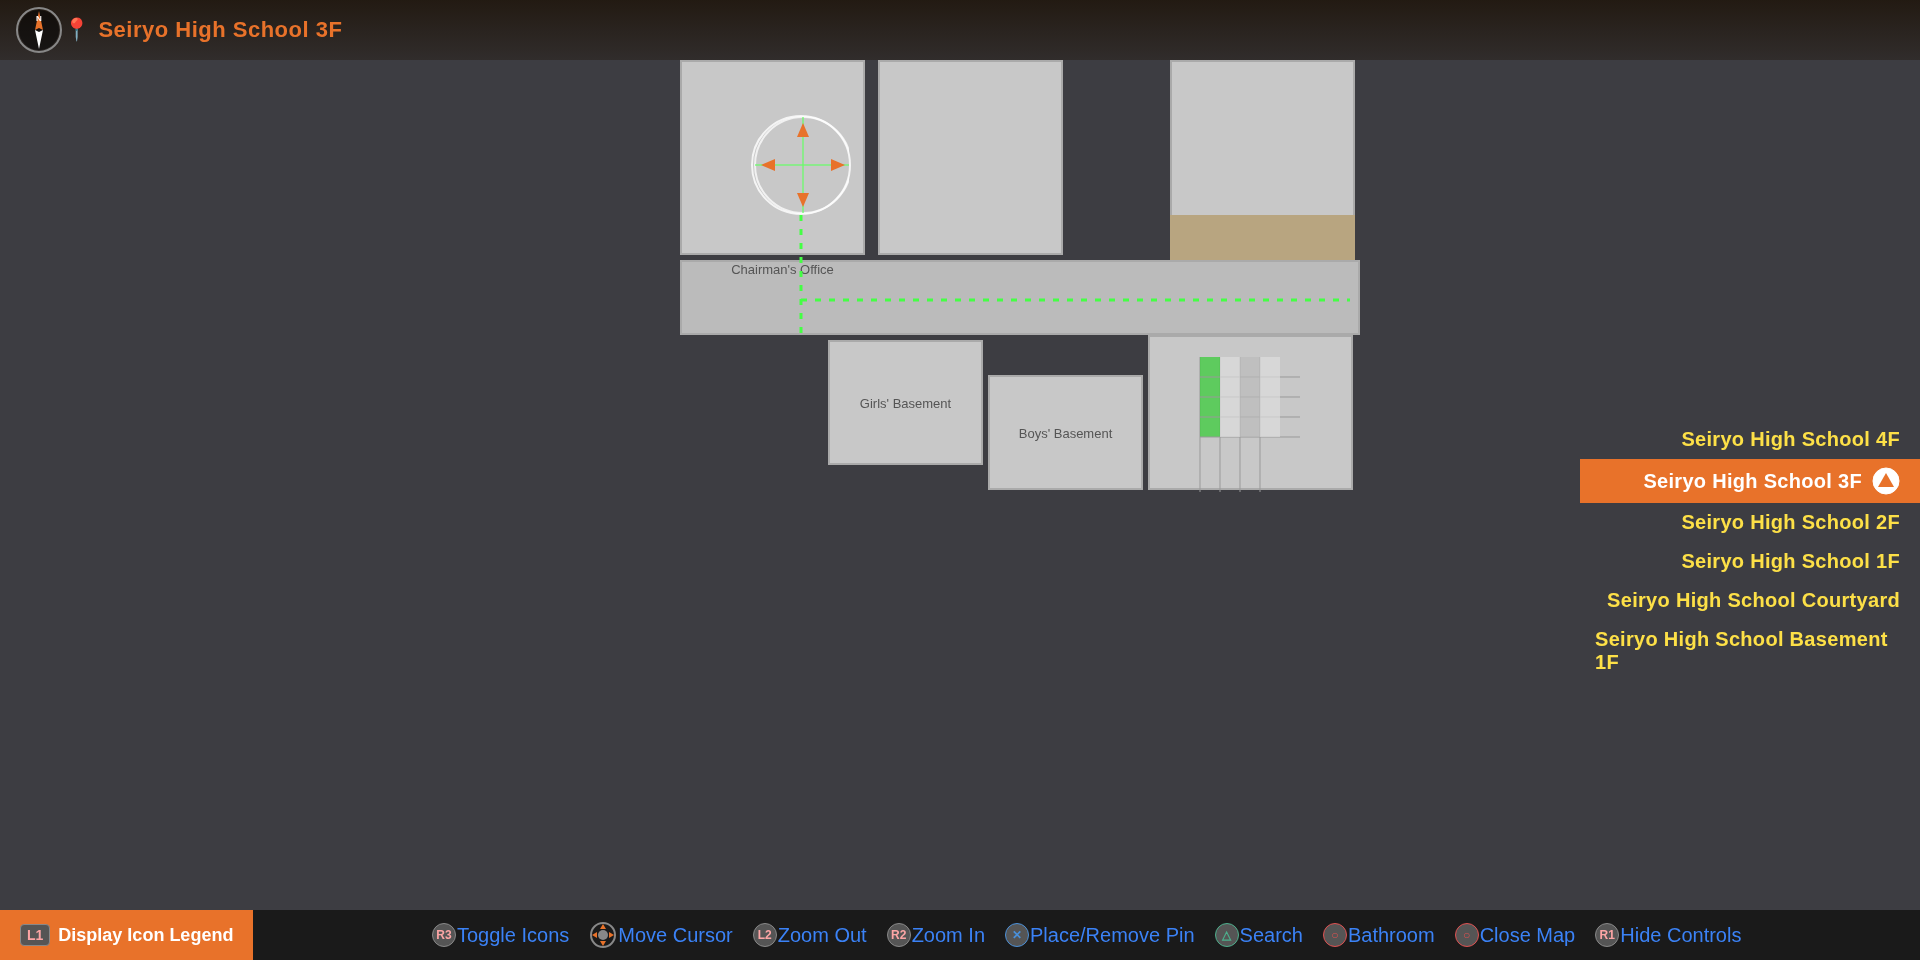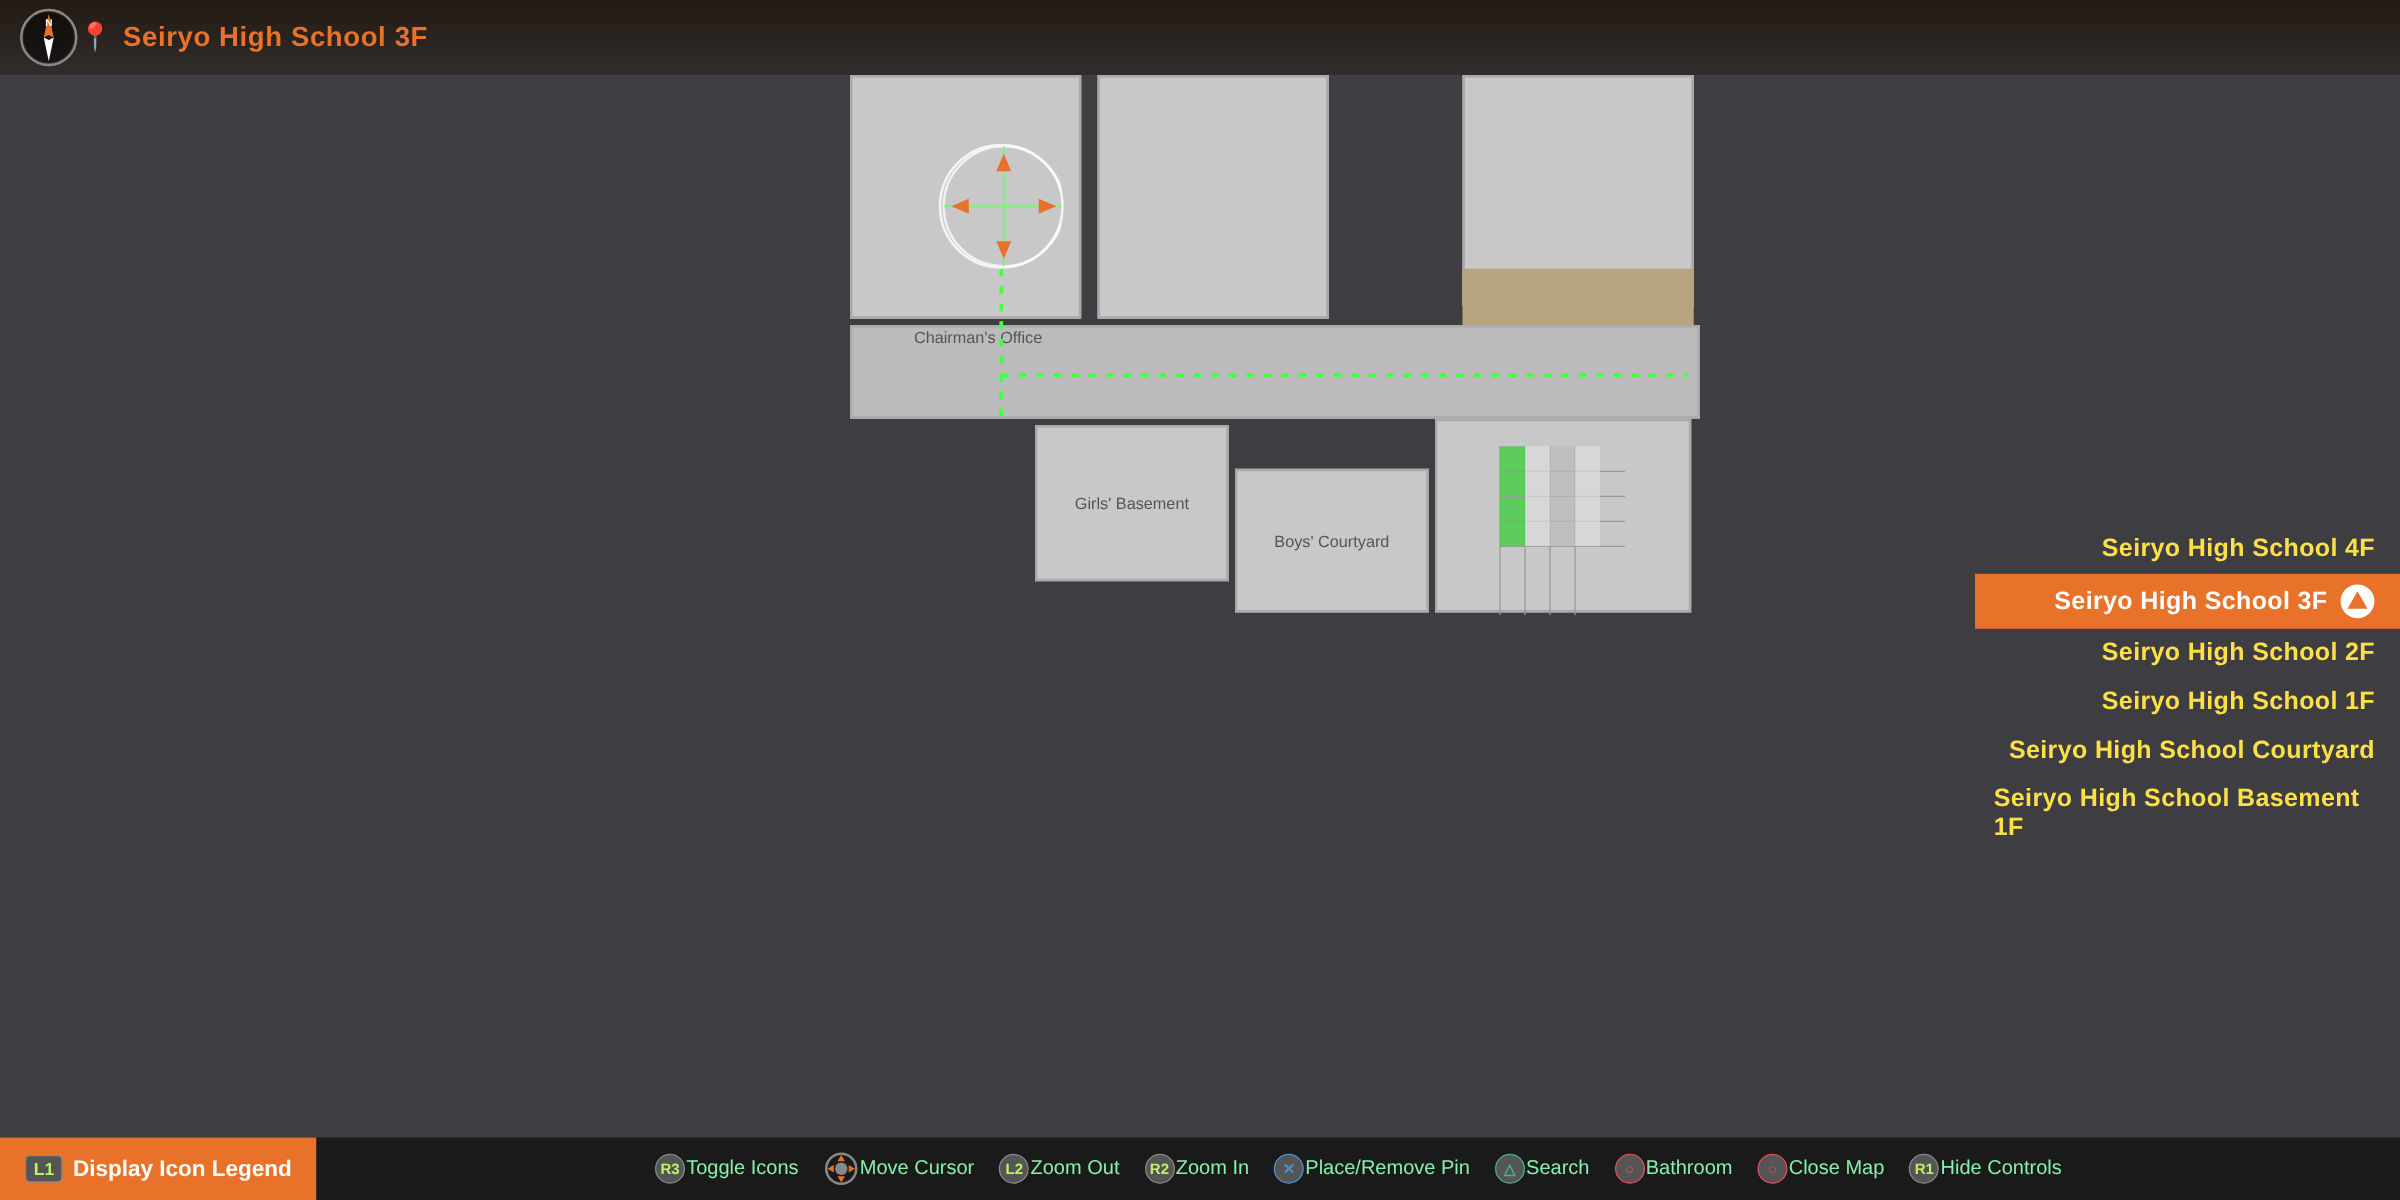--- a/index.html
+++ b/index.html
@@ -149,21 +149,21 @@
       display: flex;
       align-items: center;
       gap: 8px;
       font-size: 18px;
       font-weight: bold;
       flex-shrink: 0;
     }
 
     .btn-key {
       background: #555;
-      color: #bef264;
+      color: #fca5a5;
       border: 1px solid #888;
       border-radius: 4px;
       padding: 2px 6px;
       font-size: 14px;
       font-weight: bold;
     }
 
     .btn-key.circle {
       border-radius: 50%;
       width: 24px;
@@ -186,22 +186,22 @@
     }
 
     .control-item {
       display: flex;
       align-items: center;
       gap: 1px;
       white-space: nowrap;
     }
 
     .control-label {
-      color: #86efac;
-      font-size: 16px;
+      color: #3b82f6;
+      font-size: 20px;
     }
 
     
     .compass-svg {
       width: 48px;
       height: 48px;
     }
   </style>
 </head>
 <body>
@@ -234,21 +234,21 @@
 
   <div style="position:absolute;left:490px;top:155px;width:185px;height:45px;background:#b8a580;"></div>
 
   <div class="room-block" style="left:0;top:200px;width:680px;height:75px;background:#bbbbbb;"></div>
 
   <div class="room-block" style="left:148px;top:280px;width:155px;height:125px;">
     <span class="room-label" style="position:absolute;top:50%;left:50%;transform:translate(-50%,-50%);width:130px;font-size:13px;color:#555;text-align:center;">Girls' Basement</span>
   </div>
 
   <div class="room-block" style="left:308px;top:315px;width:155px;height:115px;">
-    <span class="room-label" style="position:absolute;top:50%;left:50%;transform:translate(-50%,-50%);width:130px;font-size:13px;color:#555;text-align:center;">Boys' Courtyard</span>
+    <span class="room-label" style="position:absolute;top:50%;left:50%;transform:translate(-50%,-50%);width:130px;font-size:13px;color:#555;text-align:center;">Boys' Basement</span>
   </div>
 
   <div class="room-block" style="left:468px;top:275px;width:205px;height:155px;background:#c8c8c8;">
     
     <svg width="205" height="155">
 
       <line x1="50" y1="20" x2="50" y2="155" stroke="#999" stroke-width="1"></line>
       <line x1="70" y1="20" x2="70" y2="155" stroke="#999" stroke-width="1"></line>
       <line x1="90" y1="20" x2="90" y2="155" stroke="#999" stroke-width="1"></line>
       <line x1="110" y1="20" x2="110" y2="155" stroke="#999" stroke-width="1"></line>

